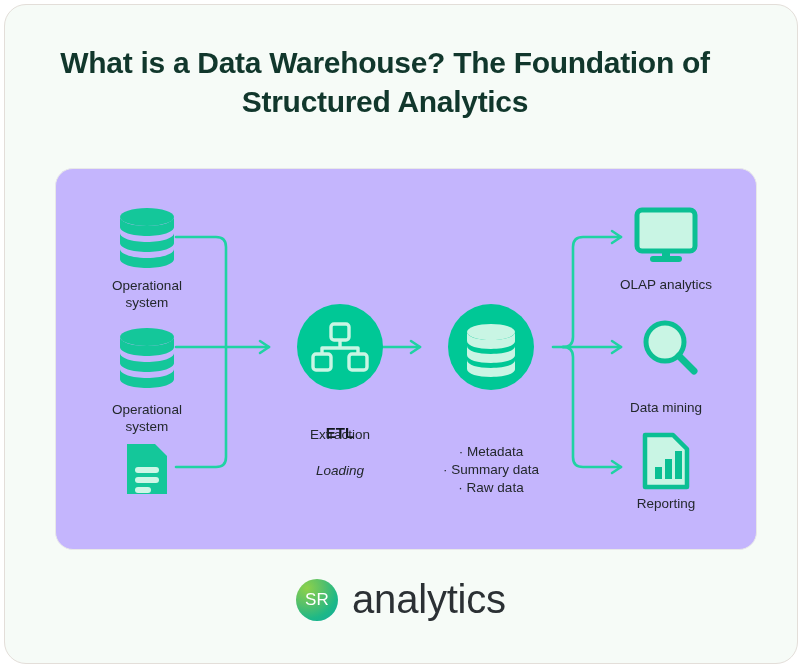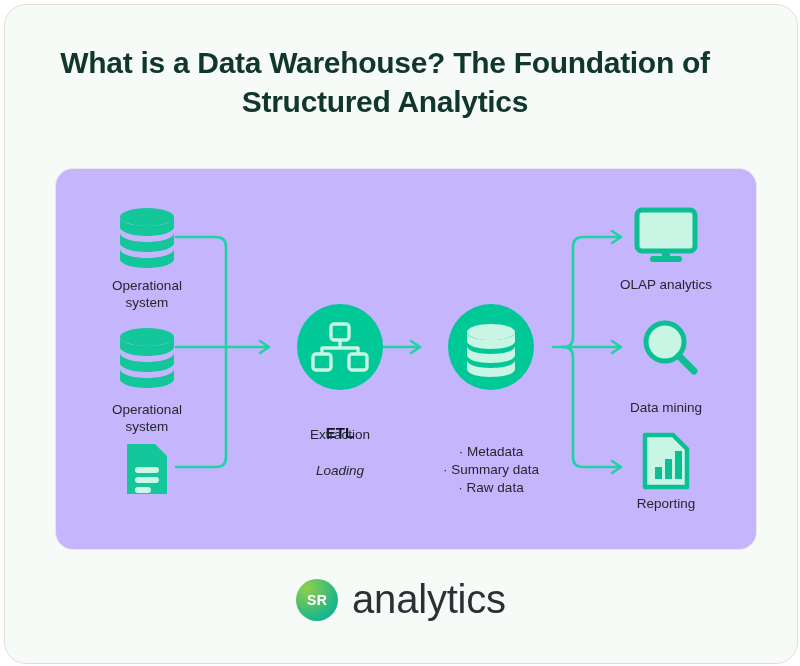--- a/index.html
+++ b/index.html
@@ -53,21 +53,21 @@
 
   
   #logo{
     position:absolute; left:0; top:572px; width:792px;
     display:flex; align-items:center; justify-content:center; gap:14px;
   }
   #logo-mark{
     width:42px;height:42px;border-radius:50%;
     background:radial-gradient(circle at 26% 22%, #8ed14a 0%, #55c06a 38%, #1db887 68%, #12a9a0 100%);
     display:flex;align-items:center;justify-content:center;
-    color:#ffffff;font-size:14px;font-weight:bold;letter-spacing:0.3px;
+    color:#ffffff;font-size:17px;font-weight:normal;letter-spacing:0.3px;
   }
   #logo-word{
     font-size:40px;color:#2b3034;letter-spacing:-0.2px;
   }
 </style>
 </head>
 <body>
 
 <div id="frame">
 

